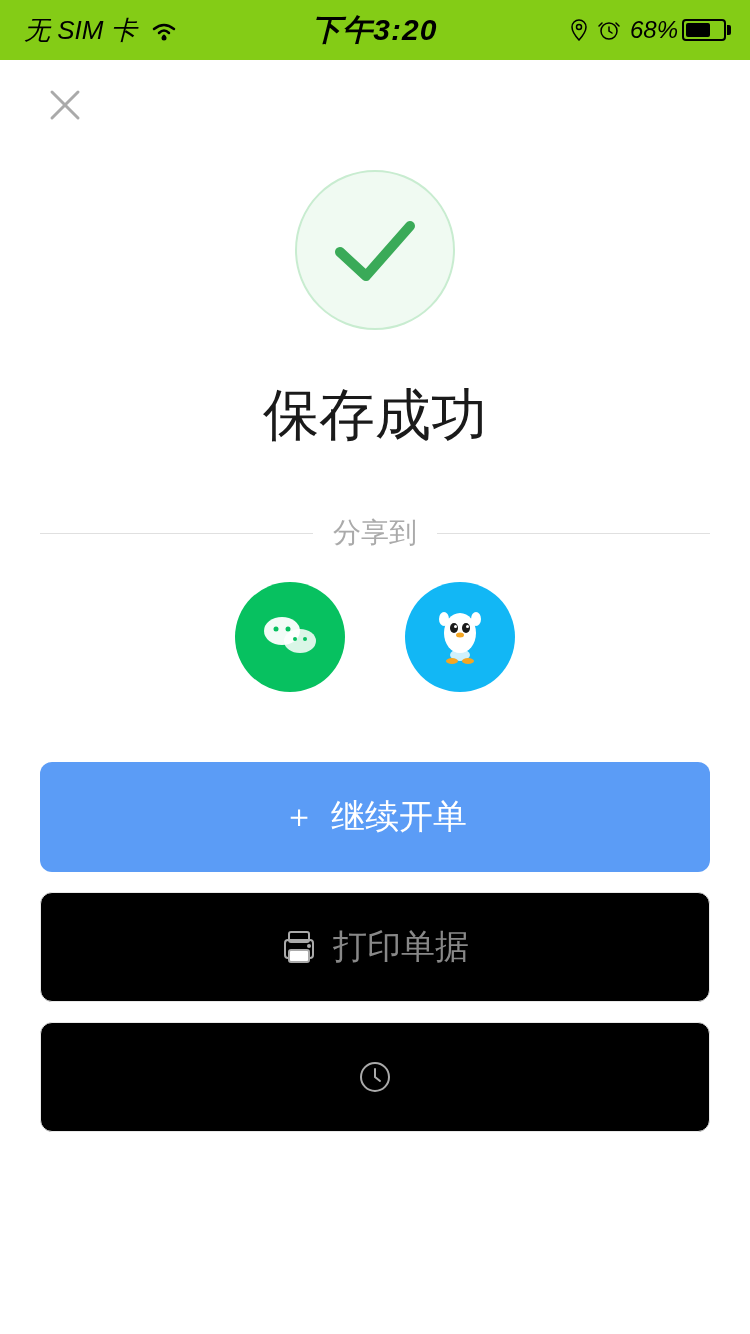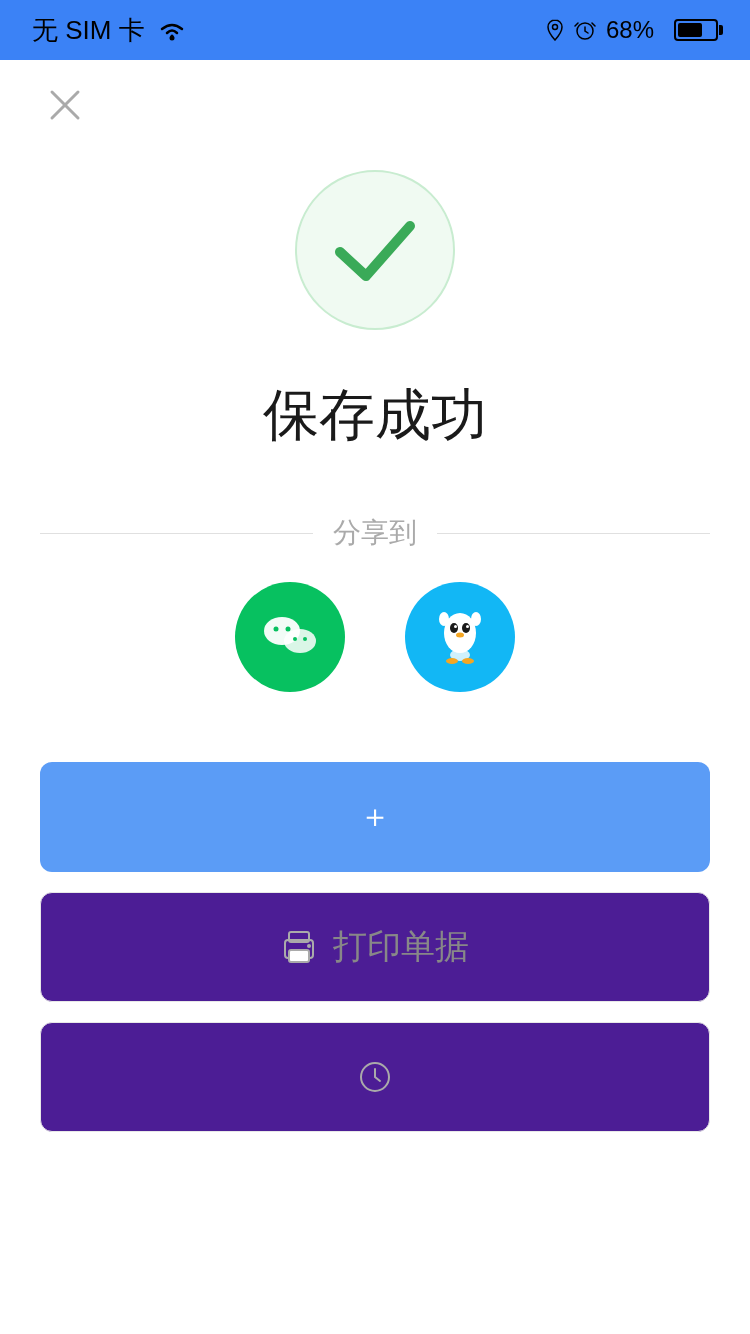--- a/index.html
+++ b/index.html
@@ -11,26 +11,27 @@
       background: #ffffff;
       font-family: -apple-system, "PingFang SC", "Helvetica Neue", sans-serif;
       display: flex;
       flex-direction: column;
     }
 
     
     .status-bar {
       width: 100%;
       height: 60px;
-      background: #3b82f6;
+      background: #84cc16;
       display: flex;
       align-items: center;
       justify-content: space-between;
-      padding: 0 32px;
+      padding: 0 24px;
       flex-shrink: 0;
+      font-style: italic;
     }
 
     .status-left {
       display: flex;
       align-items: center;
       gap: 12px;
       font-size: 26px;
       color: #000;
       font-weight: 500;
     }
@@ -51,21 +52,21 @@
       display: flex;
       align-items: center;
       gap: 10px;
       font-size: 24px;
       color: #000;
     }
 
     .battery-container {
       display: flex;
       align-items: center;
-      gap: 20px;
+      gap: 4px;
     }
 
     .battery-icon {
       width: 44px;
       height: 22px;
       border: 2px solid #000;
       border-radius: 4px;
       position: relative;
       display: flex;
       align-items: center;
@@ -208,21 +209,21 @@
       cursor: pointer;
       outline: none;
     }
 
     .btn-primary {
       background: #5b9cf6;
       color: #ffffff;
     }
 
     .btn-secondary {
-      background: #4c1d95;
+      background: #000000;
       color: #888888;
       border: 1px solid #e8e8e8;
     }
 
     .btn-icon {
       font-size: 32px;
     }
   </style>
 </head>
 <body>
@@ -230,20 +231,21 @@
 <div class="status-bar">
   <div class="status-left">
     <span>无 SIM 卡</span>
     <svg class="wifi-icon" viewBox="0 0 30 22" fill="none">
       <path d="M15 18 Q15 16 15 18" stroke="#000" stroke-width="3" stroke-linecap="round"></path>
       <path d="M10 14 Q15 9 20 14" stroke="#000" stroke-width="2.5" stroke-linecap="round" fill="none"></path>
       <path d="M5 10 Q15 2 25 10" stroke="#000" stroke-width="2.5" stroke-linecap="round" fill="none"></path>
       <circle cx="15" cy="19" r="2.5" fill="#000"></circle>
     </svg>
   </div>
+  <div class="status-center">下午3:20</div>
   <div class="status-right">
 
     <svg width="18" height="22" viewBox="0 0 18 22" fill="none">
       <path d="M9 1C5.13 1 2 4.13 2 8c0 5.25 7 13 7 13s7-7.75 7-13c0-3.87-3.13-7-7-7z" stroke="#000" stroke-width="1.5" fill="none"></path>
       <circle cx="9" cy="8" r="2.5" stroke="#000" stroke-width="1.5" fill="none"></circle>
     </svg>
 
     <svg width="22" height="22" viewBox="0 0 22 22" fill="none">
       <circle cx="11" cy="12" r="8" stroke="#000" stroke-width="1.5" fill="none"></circle>
       <path d="M11 8v4l3 2" stroke="#000" stroke-width="1.5" stroke-linecap="round"></path>
@@ -316,20 +318,21 @@
         <ellipse cx="16" cy="14" rx="5" ry="7" fill="white"></ellipse>
         <ellipse cx="48" cy="14" rx="5" ry="7" fill="white"></ellipse>
       </svg>
     </button>
   </div>
 
   <div class="action-buttons">
 
     <button class="action-btn btn-primary">
       <span class="btn-icon">＋</span>
+      <span>继续开单</span>
     </button>
 
     <button class="action-btn btn-secondary">
       <svg width="36" height="34" viewBox="0 0 36 34" fill="none">
         <rect x="4" y="10" width="28" height="18" rx="3" stroke="#aaa" stroke-width="2" fill="none"></rect>
         <rect x="8" y="2" width="20" height="10" rx="2" stroke="#aaa" stroke-width="2" fill="none"></rect>
         <rect x="8" y="20" width="20" height="12" rx="2" stroke="#aaa" stroke-width="2" fill="white"></rect>
         <circle cx="28" cy="16" r="2" fill="#aaa"></circle>
       </svg>
       <span>打印单据</span>

